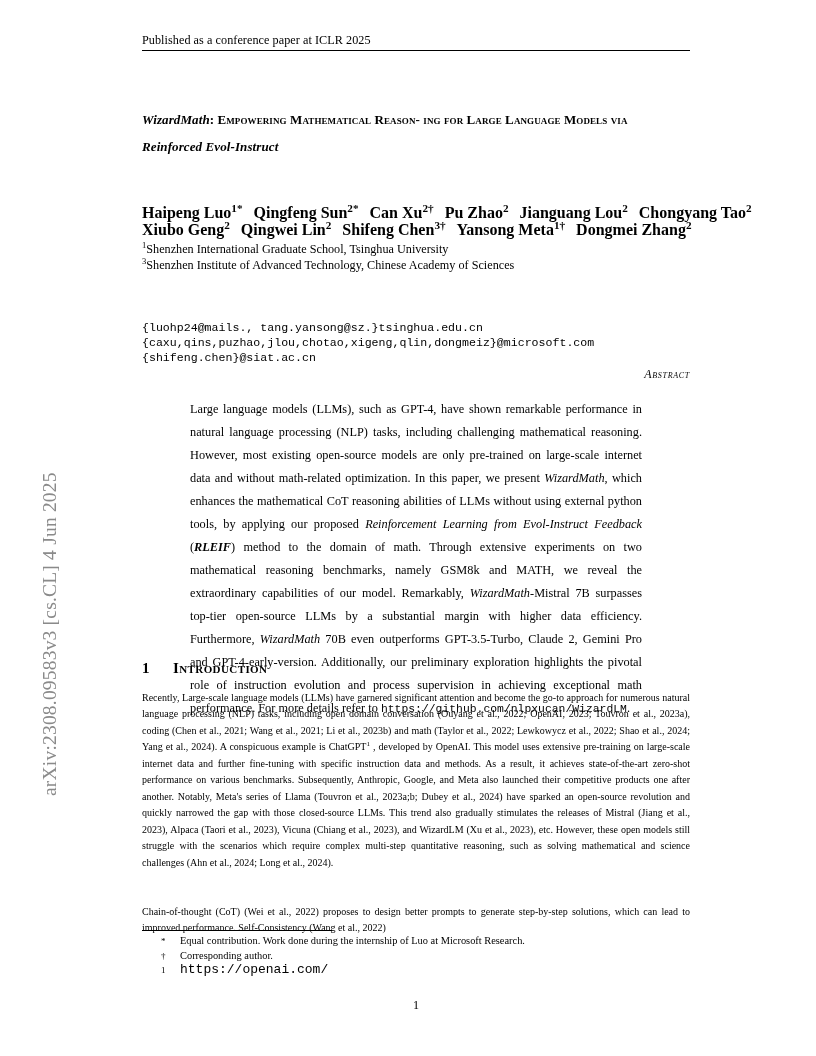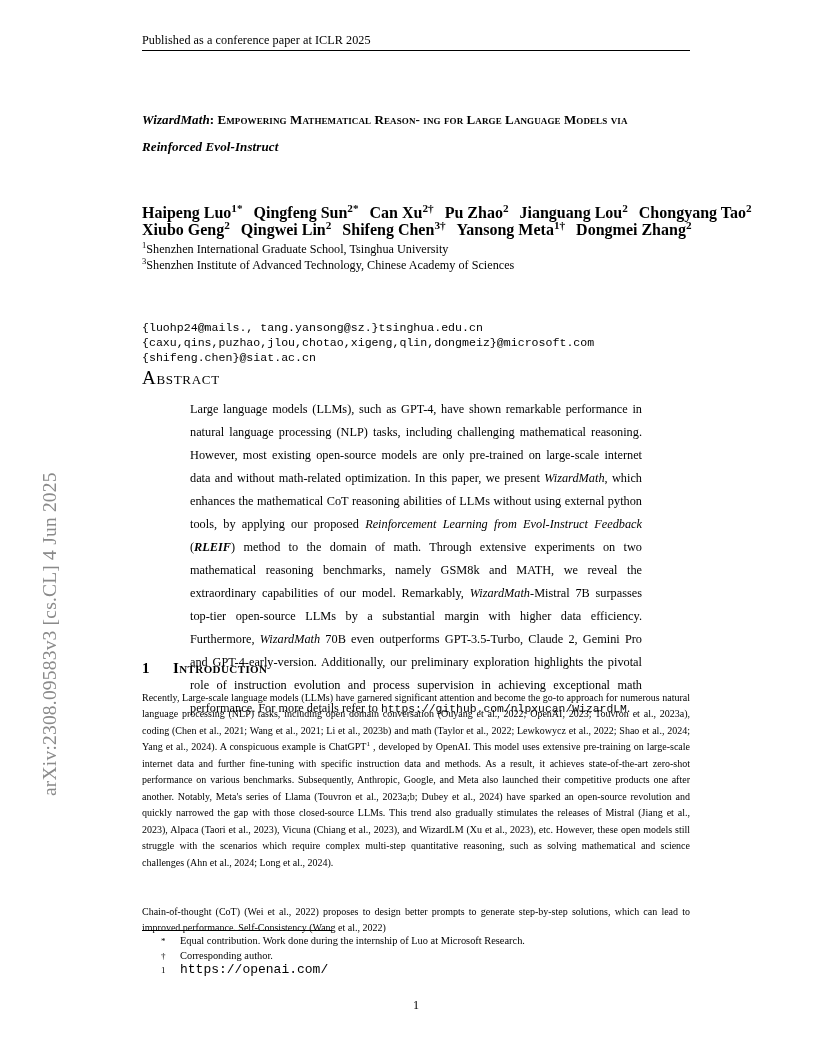--- a/index.html
+++ b/index.html
@@ -127,24 +127,25 @@
     white-space: nowrap;
     margin-top: 32px;
   }
 
   
   #abstract-head {
     position: absolute;
     top: 367px;
     left: 0;
     width: 548px;
-    text-align: left;
-    font-size: 19px;
+    text-align: right;
+    font-size: 12px;
     font-variant: small-caps;
     letter-spacing: 0.7px;
+    font-style: italic;
   }
   #abstract-body {
     position: absolute;
     top: 398px;
     left: 48px;
     width: 452px;
     font-size: 12.3px;
     line-height: 23px;
     text-align: justify;
     text-justify: inter-word;

